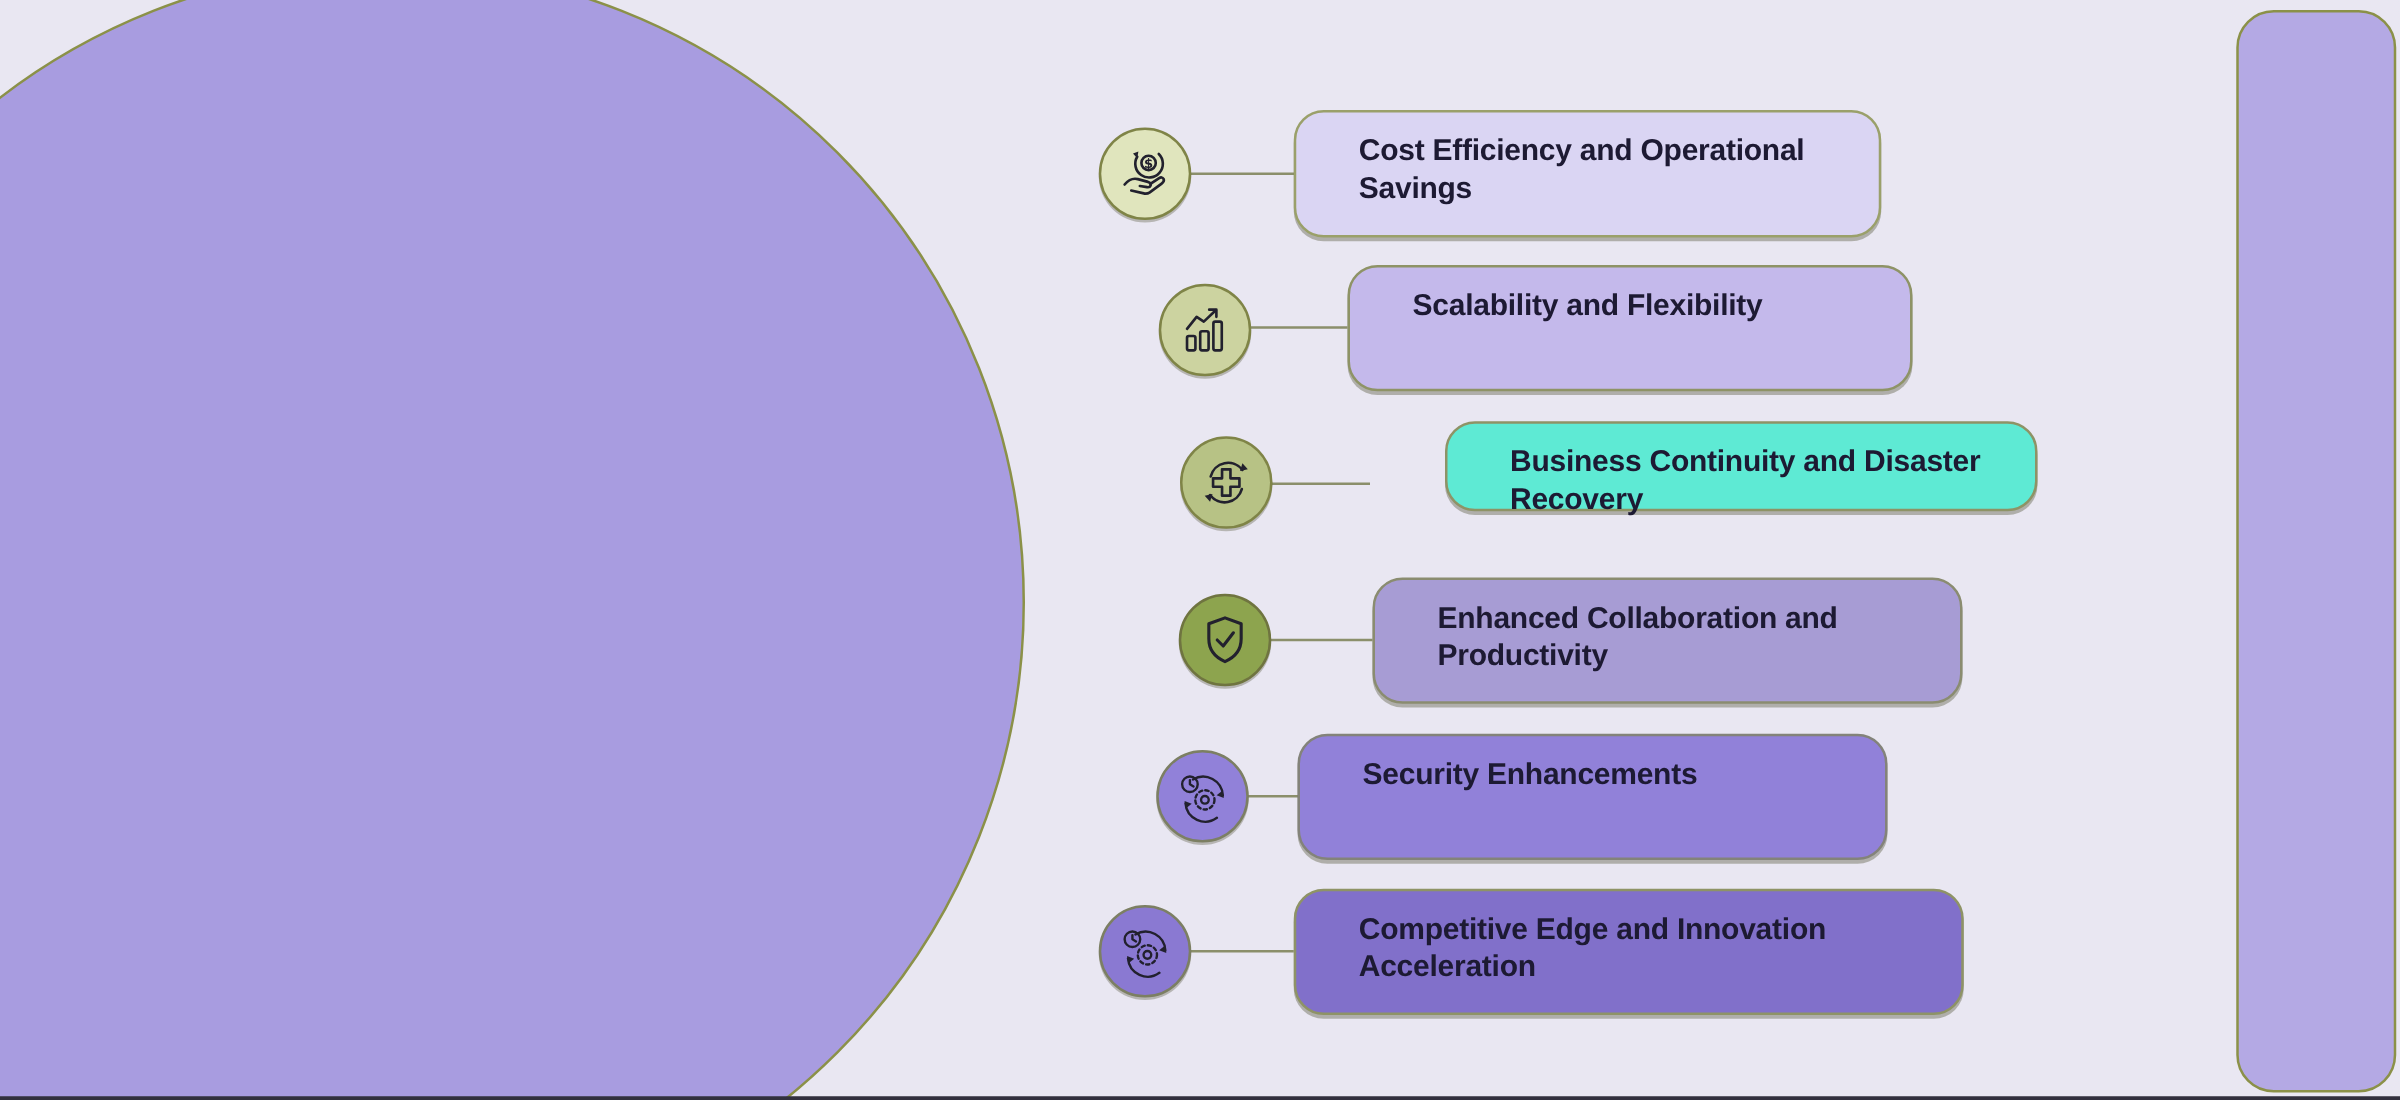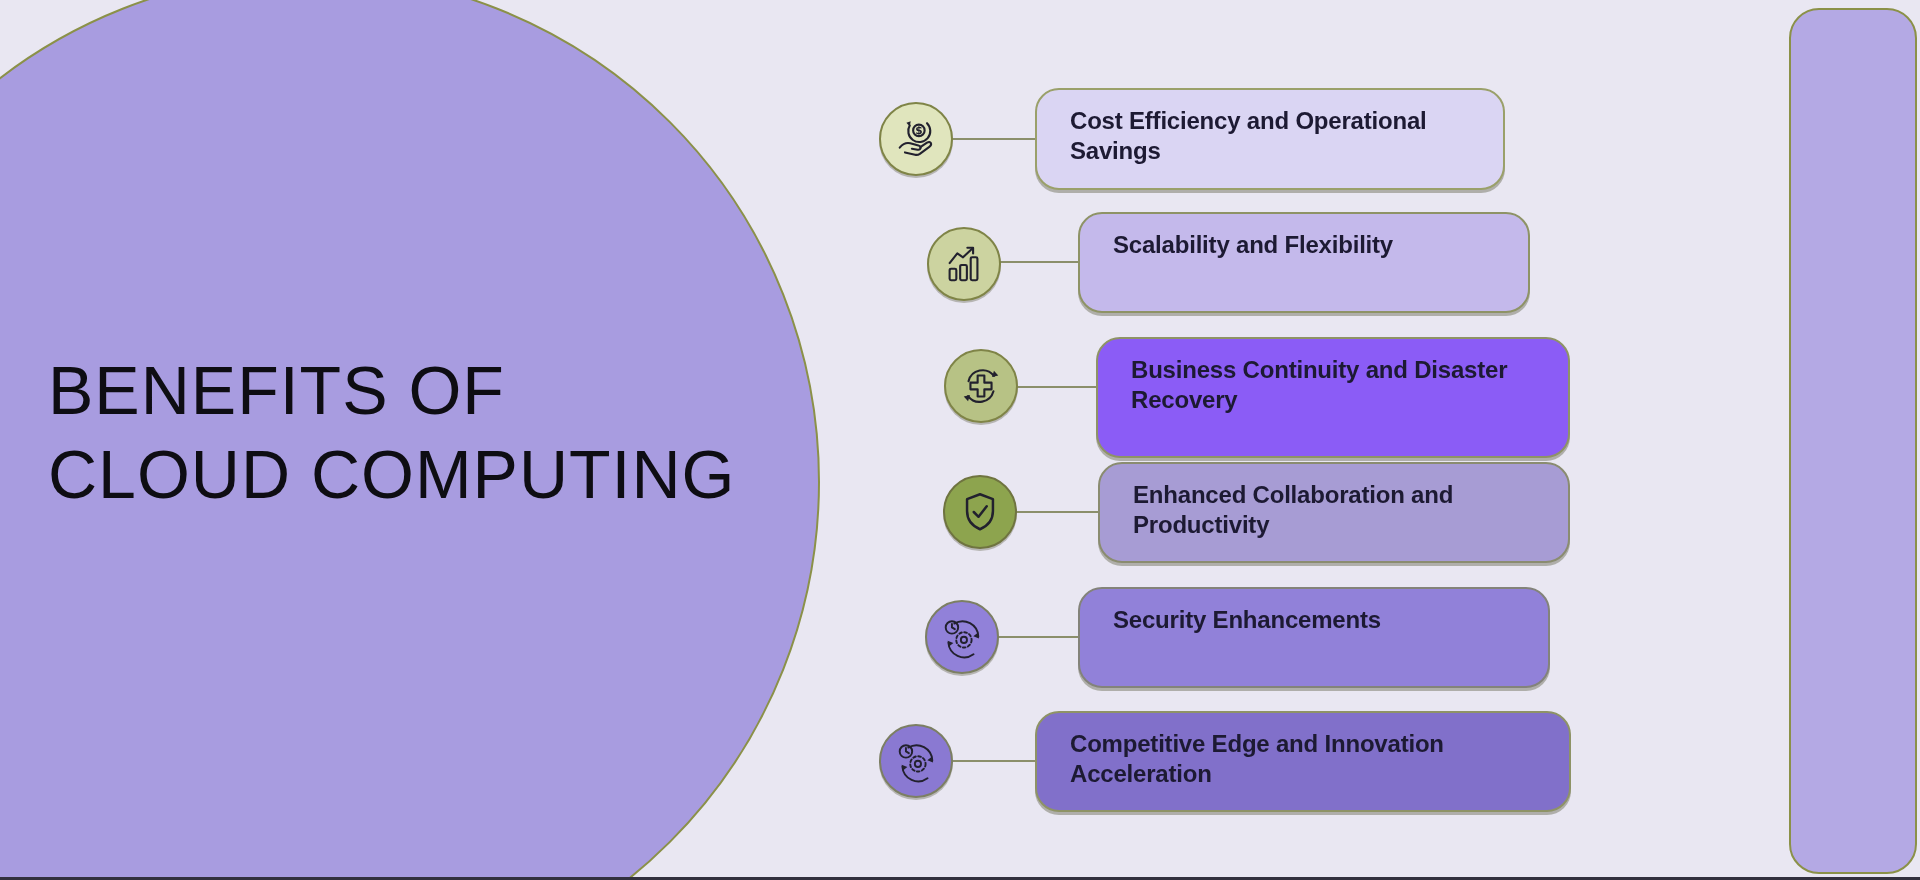--- a/index.html
+++ b/index.html
@@ -48,21 +48,21 @@
   }
   .card {
     position: absolute;
     border: 2px solid #8e9366;
     box-sizing: border-box;
     border-radius: 24px;
     z-index: 4;
     box-shadow: 0 3px 0 rgba(88,90,62,0.4);
   }
   .card-label {
-    padding: 16px 10px 0 33px;
+    padding: 16px 10px 0 50px;
     max-width: 430px;
     font-size: 24px;
     font-weight: 700;
     line-height: 30px;
     letter-spacing: -0.2px;
     color: #1d1a33;
   }
   .side-bar {
     position: absolute;
     left: 1789px; top: 8px;
@@ -80,24 +80,20 @@
   }
   .glyph { stroke: #22212e; fill: none; stroke-width: 2.2; stroke-linecap: round; stroke-linejoin: round; }
   .glyph-fill { fill: #22212e; stroke: none; }
 </style>
 </head>
 <body>
 
 <div class="canvas" style="background-color: rgb(233, 231, 242);">
 
   <div class="hero-circle" style="background-color: rgb(168, 156, 224); border-color: rgb(139, 145, 72);"></div>
-  <div class="page-title">
-    <div>BENEFITS OF</div>
-    <div>CLOUD COMPUTING</div>
-  </div>
 
   <div class="icon-circle" style="left: 879px; top: 102px; background-color: rgb(224, 229, 189); border-color: rgb(127, 132, 71);">
     <svg viewBox="0 0 48 48">
       <g class="glyph">
         <path d="M35.5 7.5 A11.5 11.5 0 1 1 17.5 9.8"></path>
         <circle cx="27" cy="15" r="6"></circle>
         <path d="M7 33 q5 -6 11 -4.5 l8.5 2.3 q3 .9 2.2 3 q-.7 1.8 -3 1.4 l-6 -1"></path>
         <path d="M28.5 32.5 l7 -4.7 q2.8 -1.7 4 .5 q1 2 -1.6 3.9 L28 39.5 q-2.3 1.5 -5 .9 L12.5 38"></path>
       </g>
       <path class="glyph-fill" d="M18.5 5.5 l-4.5 1.5 l3.5 4 z"></path>
@@ -130,21 +126,21 @@
       <g class="glyph">
         <path d="M20.5 13 h7 v7.5 h7.5 v7 h-7.5 v7.5 h-7 v-7.5 h-7.5 v-7 h7.5 z"></path>
         <path d="M11 19 A 15 15 0 0 1 37.5 13.5"></path>
         <path d="M37 29.5 A 15 15 0 0 1 10.5 34.5"></path>
       </g>
       <path class="glyph-fill" d="M37.5 8 l-2 6.5 l6.5 -1.5 z"></path>
       <path class="glyph-fill" d="M10.5 40 l2 -6.5 l-6.5 1.5 z"></path>
     </svg>
   </div>
   <div class="connector" style="left: 1015px; top: 386px; width: 81px; background-color: rgb(139, 143, 107);"></div>
-  <div class="card" style="left: 1096px; top: 337px; width: 474px; height: 121px; background-color: #8b5cf6; border-color: rgb(142, 147, 102);">
+  <div class="card" style="left: 1156px; top: 337px; width: 474px; height: 72px; background-color: #5eead4; border-color: rgb(142, 147, 102);">
     <div class="card-label">Business Continuity and Disaster Recovery</div>
   </div>
 
   <div class="icon-circle" style="left: 943px; top: 475px; background-color: rgb(141, 164, 78); border-color: rgb(111, 116, 64);">
     <svg viewBox="0 0 48 48">
       <g class="glyph" style="stroke-width:2.6">
         <path d="M24 5.5 L37.5 10.5 V23 C37.5 32.5 31.5 38.8 24 42 C16.5 38.8 10.5 32.5 10.5 23 V10.5 Z"></path>
         <path d="M17.5 24 L22.5 29 L31 18"></path>
       </g>
     </svg>
@@ -162,21 +158,21 @@
         <circle cx="26" cy="27" r="8" stroke-dasharray="2.8 2.6"></circle>
         <circle cx="26" cy="27" r="3.2"></circle>
         <path d="M16 10 A 16.5 16.5 0 0 1 41 23.5"></path>
         <path d="M36 42 A 16.5 16.5 0 0 1 9.8 30"></path>
       </g>
       <path class="glyph-fill" d="M41.8 25.5 l-6 -2.3 l5 -4 z"></path>
       <path class="glyph-fill" d="M9 28 l6 2.3 l-5 4 z"></path>
     </svg>
   </div>
   <div class="connector" style="left: 996px; top: 636px; width: 82px; background-color: rgb(139, 143, 107);"></div>
-  <div class="card" style="left: 1078px; top: 587px; width: 472px; height: 101px; background-color: rgb(145, 129, 217); border-color: rgb(131, 131, 122);">
+  <div class="card" style="left: 1038px; top: 587px; width: 472px; height: 101px; background-color: rgb(145, 129, 217); border-color: rgb(131, 131, 122);">
     <div class="card-label">Security Enhancements</div>
   </div>
 
   <div class="icon-circle" style="left: 879px; top: 724px; background-color: rgb(138, 121, 210); border-color: rgb(124, 127, 99);">
     <svg viewBox="0 0 48 48">
       <g class="glyph" style="stroke-width:2">
         <circle cx="13.5" cy="14" r="6.5"></circle>
         <path d="M13.5 10.5 V14 L16.5 15.8"></path>
         <circle cx="26" cy="27" r="8" stroke-dasharray="2.8 2.6"></circle>
         <circle cx="26" cy="27" r="3.2"></circle>

